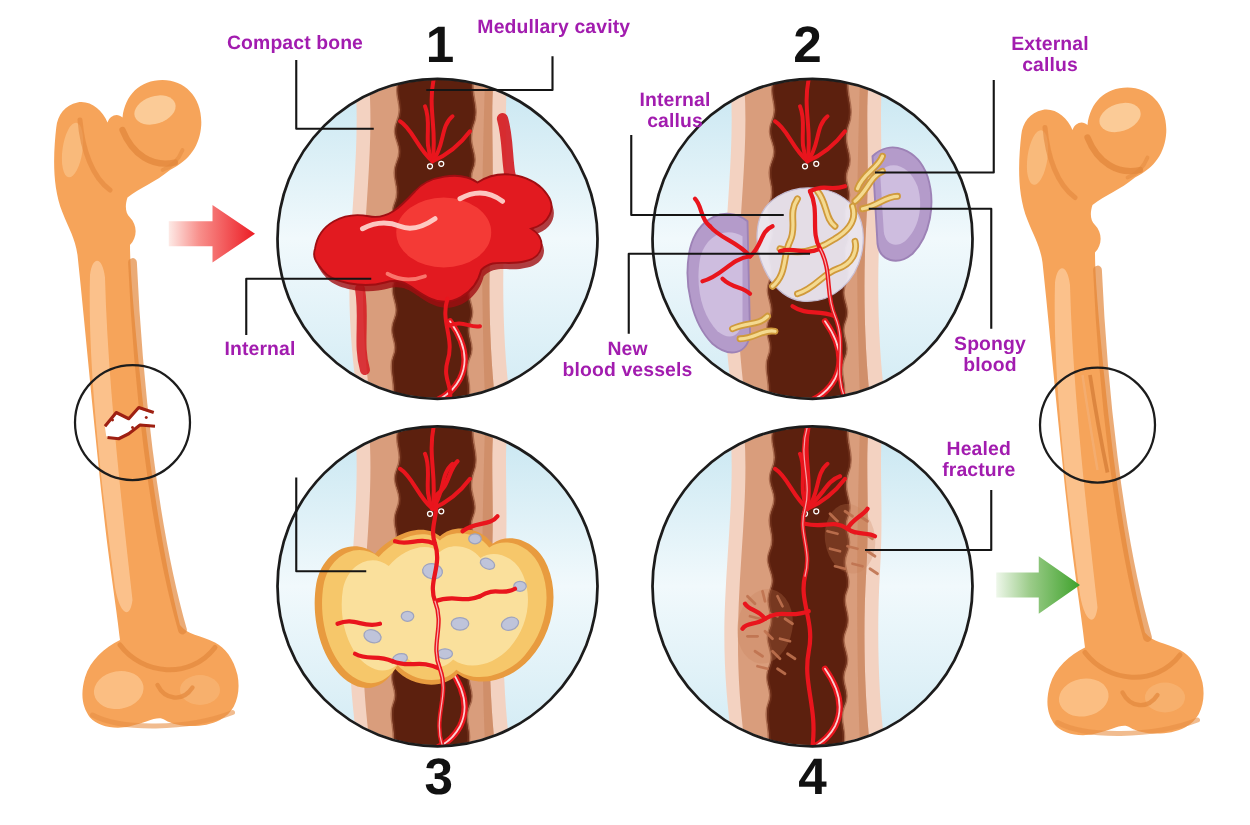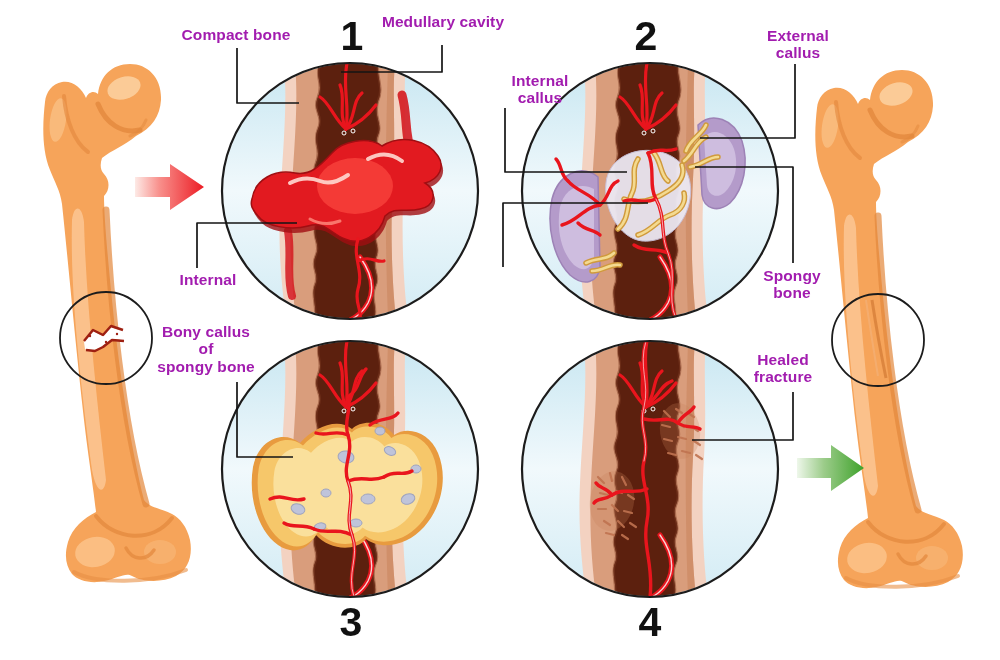--- a/index.html
+++ b/index.html
@@ -277,25 +277,24 @@
   <polyline points="793,392 793,440 692,440"></polyline>
 </g>
 </svg>
 
 <div class="lbl" style="left:236px;top:35px">Compact bone</div>
 <div class="lbl" style="left:443px;top:22px">Medullary cavity</div>
 <div class="num" style="left:352px;top:36px">1</div>
 <div class="num" style="left:646px;top:36px">2</div>
 <div class="lbl" style="left:540px;top:89px">Internal
 callus</div>
-<div class="lbl" style="left:798px;top:44px">External
+<div class="lbl" style="left:840px;top:44px">External
 callus</div>
 <div class="lbl" style="left:208px;top:280px">Internal</div>
+<div class="lbl" style="left:502px;top:288px">New
+blood vessels</div>
 <div class="lbl" style="left:792px;top:284px">Spongy
-bone</div>
-<div class="lbl" style="left:206px;top:349px">Bony callus
-of
-spongy bone</div>
+blood</div>
 <div class="lbl" style="left:783px;top:368px">Healed
 fracture</div>
 <div class="num" style="left:351px;top:622px">3</div>
 <div class="num" style="left:650px;top:622px">4</div>
 </div>
 
 </body></html>

